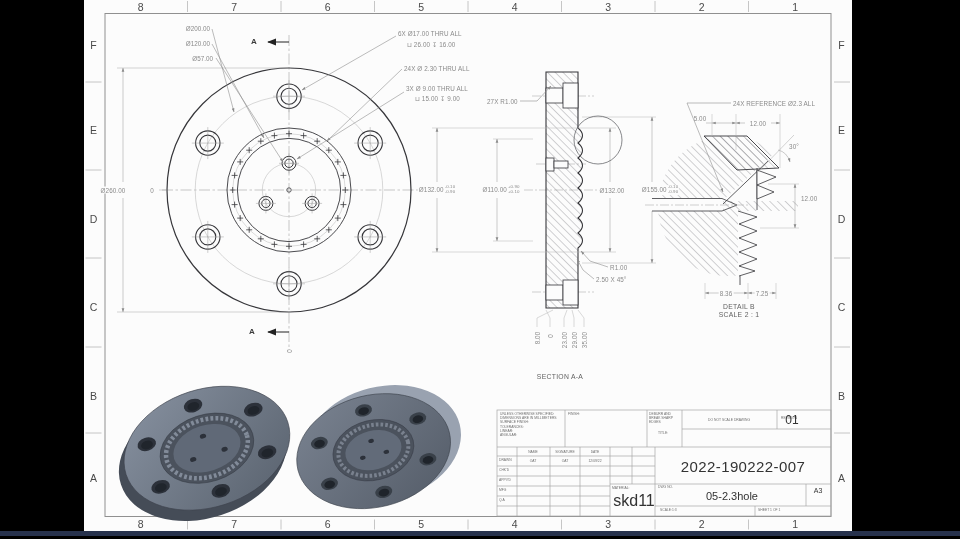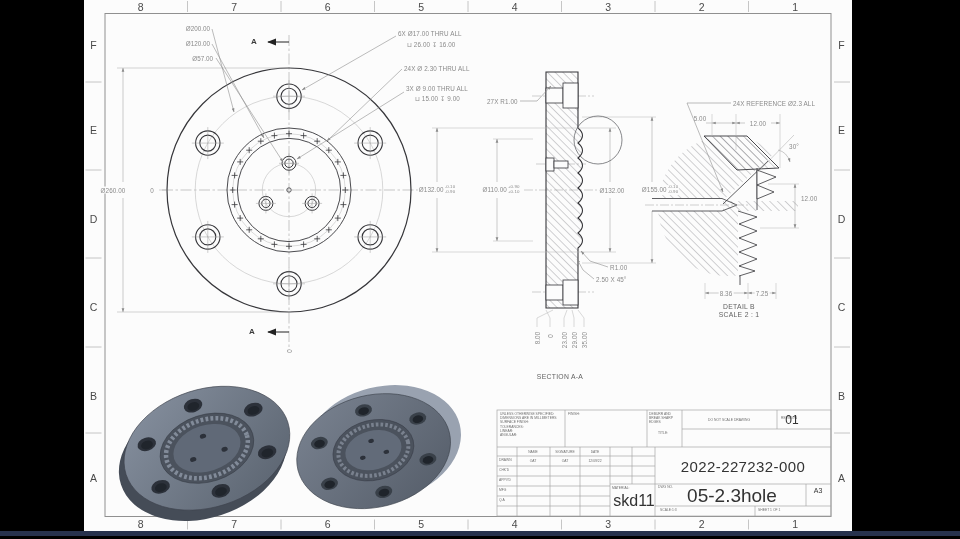--- a/index.html
+++ b/index.html
@@ -410,22 +410,22 @@
     <span class="lab t6" style="left:499px;top:458px">DRAWN</span>
     <span class="lab t6c" style="left:533px;top:461px;position:absolute">OAT</span>
     <span class="lab t6c" style="left:565px;top:461px;position:absolute">OAT</span>
     <span class="lab t6c" style="left:595px;top:461px;position:absolute">12/09/22</span>
     <span class="lab t6" style="left:499px;top:468px">CHK'D</span>
     <span class="lab t6" style="left:499px;top:478px">APPV'D</span>
     <span class="lab t6" style="left:499px;top:488px">MFG</span>
     <span class="lab t6" style="left:499px;top:498px">Q.A</span>
 
     <span class="lab t6" style="left:658px;top:431px">TITLE:</span>
-    <span class="tbbig" style="left:743px;top:466px;font-size:15px;letter-spacing:.4px">2022-227232-000</span>
+    <span class="tbbig" style="left:743px;top:466px;font-size:15px;letter-spacing:.4px">2022-190222-007</span>
     <span class="lab t6" style="left:612px;top:486px">MATERIAL:</span>
     <span class="tbbig" style="left:634px;top:501px;font-size:16px">skd11</span>
     <span class="lab t6" style="left:658px;top:485px">DWG NO.</span>
-    <span class="tbbig" style="left:732px;top:496px;font-size:19px">05-2.3hole</span>
+    <span class="tbbig" style="left:732px;top:496px;font-size:11px">05-2.3hole</span>
     <span class="tbbig" style="left:818px;top:490px;font-size:7px">A3</span>
     <span class="lab t6" style="left:660px;top:508px">SCALE:1:3</span>
     <span class="lab t6" style="left:758px;top:508px">SHEET 1 OF 1</span>
   </div>
 </div>
 
 </body></html>

